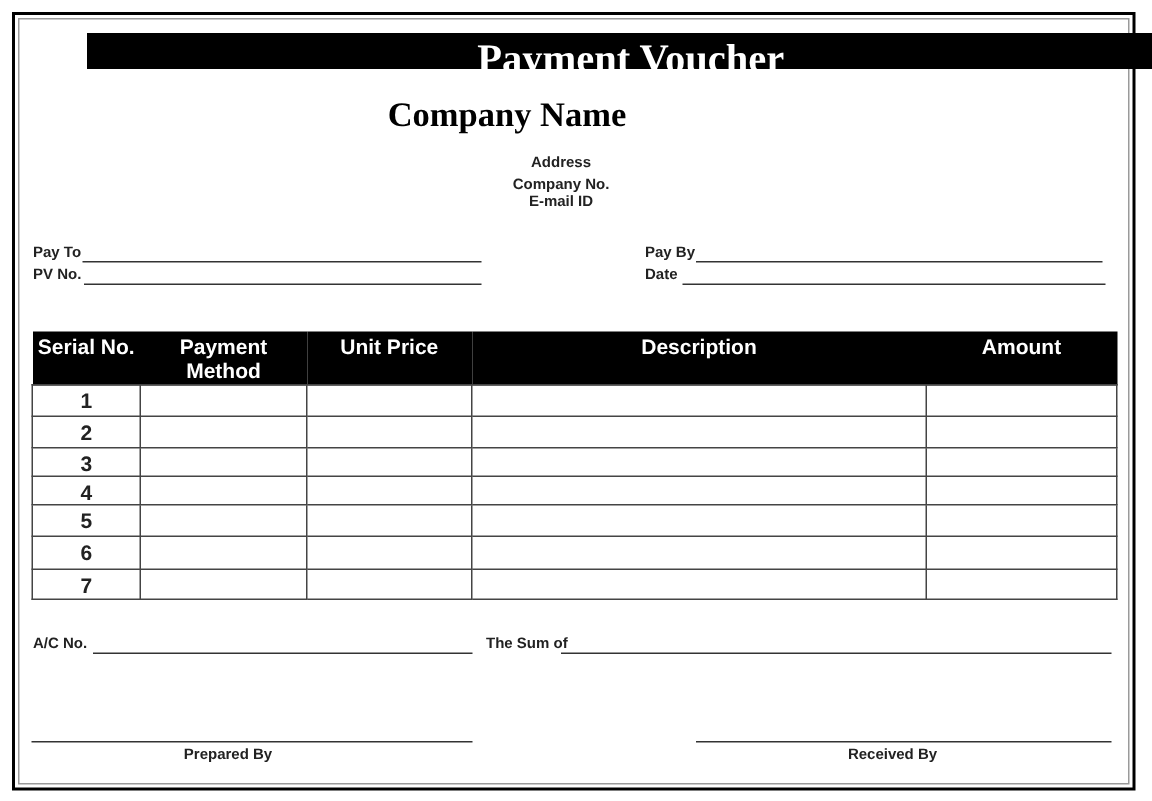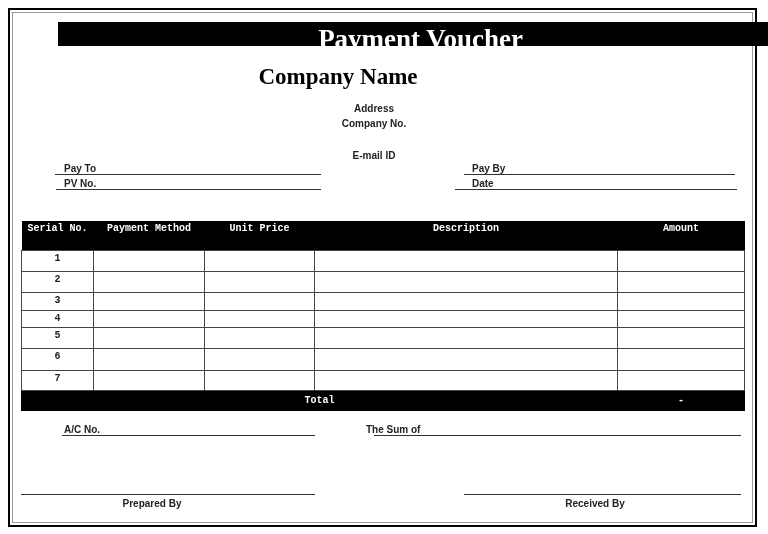--- a/index.html
+++ b/index.html
@@ -5,42 +5,42 @@
   html, body { margin:0; padding:0; background:#ffffff; }
   body { width:768px; height:534px; position:relative; overflow:hidden; font-family:"DejaVu Sans", sans-serif; }
   .frame { position:absolute; left:8px; top:8px; width:745px; height:515px; border:2px solid #000; background:#fff; }
   .frame-inner { position:absolute; left:2px; top:2px; right:2px; bottom:2px; border:1px solid #9a9a9a; }
   .title-bar { position:absolute; left:21px; top:22px; width:725px; height:24px; background:#000; color:#fff;
     font-family:"Liberation Serif", serif; font-weight:bold; font-size:27px; text-align:center; line-height:34px;margin-left:37px; }
   .company { position:absolute; left:0; width:676px; top:64px; text-align:center;
     font-family:"Liberation Serif", serif; font-weight:bold; font-size:23px; color:#000; }
   .info { position:absolute; left:0; width:748px; text-align:center; font-family:"Liberation Sans", sans-serif;
     font-weight:bold; font-size:10px; color:#222; }
-  .lbl { position:absolute; font-family:"Liberation Sans", sans-serif; font-weight:bold; font-size:10px; color:#222; white-space:nowrap;margin-left:42px; }
+  .lbl { position:absolute; font-family:"Liberation Sans", sans-serif; font-weight:bold; font-size:10px; color:#222; white-space:nowrap; }
   .uline { position:absolute; height:0; border-bottom:1px solid #333; }
   table.grid { position:absolute; left:21px; top:221px; width:723px; border-collapse:collapse; table-layout:fixed;
-    font-family:Liberation Mono, monospace; font-weight:bold; font-size:10px; }
+    font-family:Liberation Sans, sans-serif; font-weight:bold; font-size:14px; }
   table.grid th { background:#000; color:#fff; height:26px; vertical-align:top; padding-top:2px; font-weight:bold; }
   table.grid td { border:1px solid #444; text-align:center; color:#222; padding:0; vertical-align:top; }
   table.grid td.sn { padding-top:2px; }
   table.grid tr.total td { background:#000; color:#fff; border:1px solid #000; height:19px; vertical-align:middle; }
   .sig-label { position:absolute; font-family:"Liberation Sans", sans-serif; font-weight:bold; font-size:10px; color:#222; text-align:center; }
 </style>
 </head>
 <body>
 
 <div class="frame">
     <div class="frame-inner"></div>
   </div>
 
 <div class="title-bar">Payment Voucher</div>
 <div class="company">Company Name</div>
 <div class="info" style="top:103px;">Address</div>
 <div class="info" style="top:118px;">Company No.</div>
-<div class="info" style="top:150px;">E-mail ID</div>
+<div class="info" style="top:129px;">E-mail ID</div>
 
 <div class="lbl" style="left:22px; top:163px;">Pay To</div>
 <div class="uline" style="left:55px; width:266px; top:174px;"></div>
 <div class="lbl" style="left:22px; top:178px;">PV No.</div>
 <div class="uline" style="left:56px; width:265px; top:189px;"></div>
 
 <div class="lbl" style="left:430px; top:163px;">Pay By</div>
 <div class="uline" style="left:464px; width:271px; top:174px;"></div>
 <div class="lbl" style="left:430px; top:178px;">Date</div>
 <div class="uline" style="left:455px; width:282px; top:189px;"></div>
@@ -105,24 +105,20 @@
       <td></td>
       <td></td>
     </tr>
     <tr style="height:20px;">
       <td class="sn">7</td>
       <td></td>
       <td></td>
       <td></td>
       <td></td>
     </tr>
-    <tr class="total">
-      <td colspan="4" style="text-align:center;">Total</td>
-      <td style="text-align:center;">-</td>
-    </tr>
   </tbody>
 </table>
 
 <div class="lbl" style="left:22px; top:424px;">A/C No.</div>
 <div class="uline" style="left:62px; width:253px; top:435px;"></div>
 <div class="lbl" style="left:324px; top:424px;">The Sum of</div>
 <div class="uline" style="left:374px; width:367px; top:435px;"></div>
 
 <div class="uline" style="left:21px; width:294px; top:494px;"></div>
 <div class="sig-label" style="left:21px; width:262px; top:498px;">Prepared By</div>

